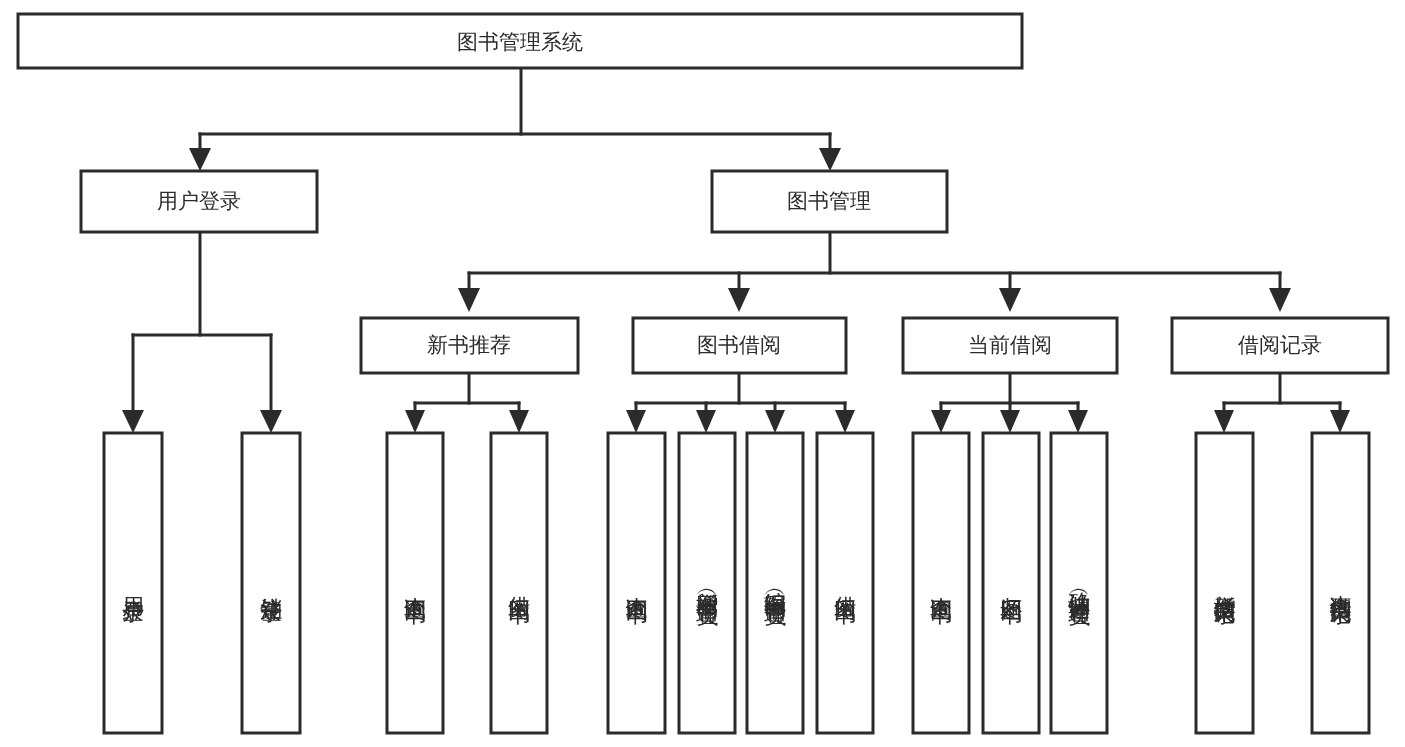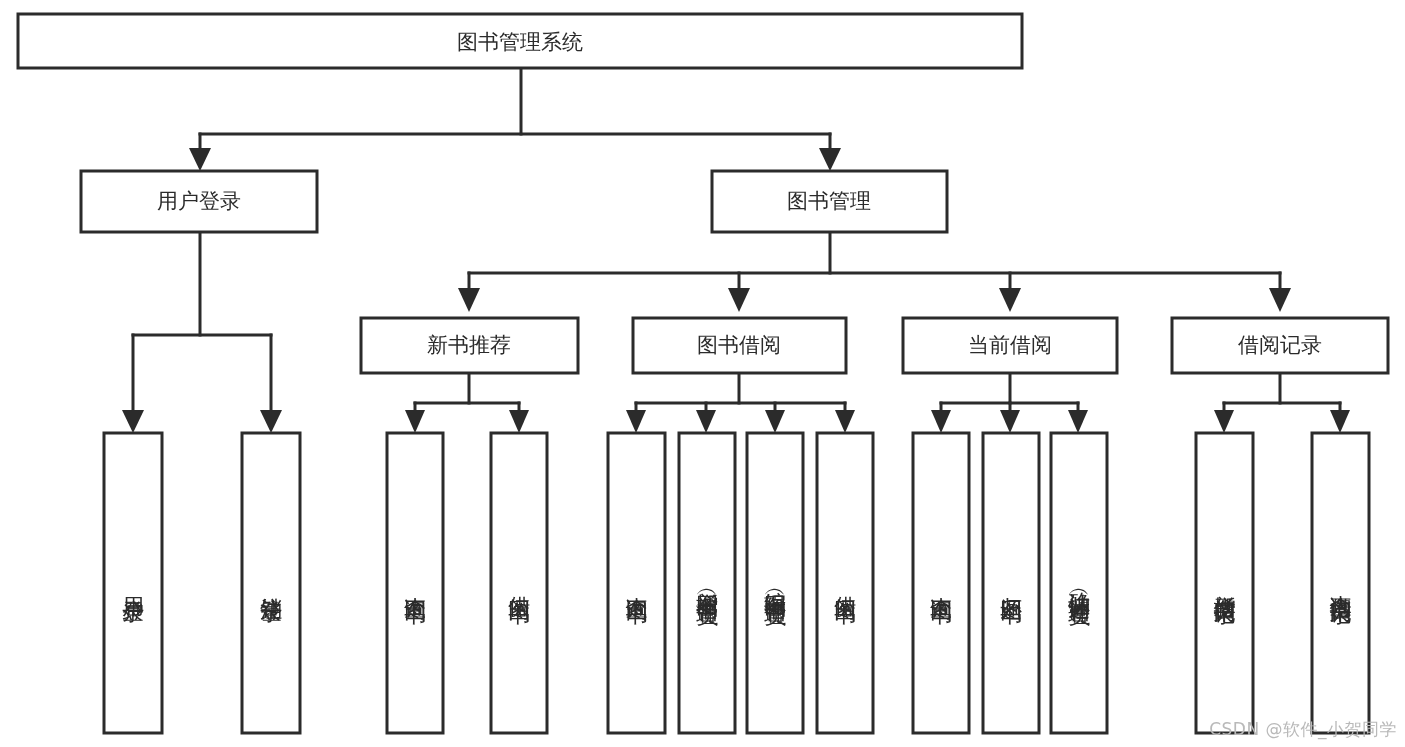--- a/index.html
+++ b/index.html
@@ -208,15 +208,14 @@
   <div class="leaf-label" style="left:747px; top:433px; width:56px; height:300px;">编辑图书（管理员）</div>
   <div class="leaf-label" style="left:817px; top:433px; width:56px; height:300px;">借阅图书</div>
 
   <div class="leaf-label" style="left:913px; top:433px; width:56px; height:300px;">查询图书</div>
   <div class="leaf-label" style="left:983px; top:433px; width:56px; height:300px;">归还图书</div>
   <div class="leaf-label" style="left:1051px; top:433px; width:56px; height:300px;">确认归还（管理员）</div>
 
   <div class="leaf-label" style="left:1196px; top:433px; width:57px; height:300px;">新增借阅记录</div>
   <div class="leaf-label" style="left:1312px; top:433px; width:57px; height:300px;">查询借阅记录</div>
 
-  <div class="watermark">CSDN @软件_小贺同学</div>
 
 </div>
 
 </body></html>

